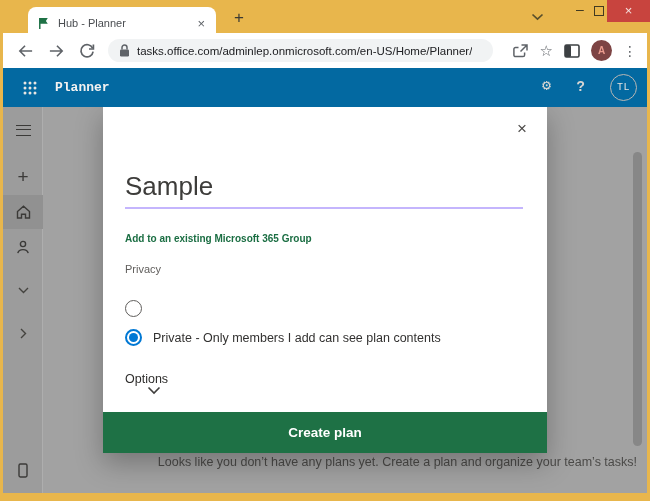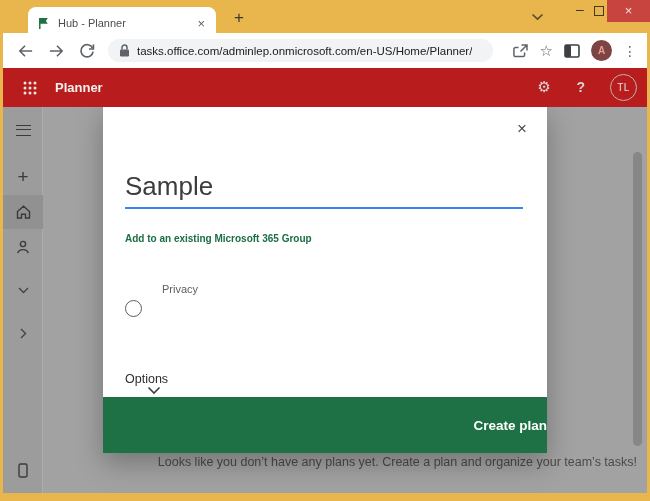--- a/index.html
+++ b/index.html
@@ -33,21 +33,21 @@
   .lock-ic { flex:none; margin-right:7px; display:flex; }
   .url { font-size:11.5px; color:#202124; white-space:nowrap; overflow:hidden; }
   .tb-right { display:flex; align-items:center; flex:none; }
   .tb-right > * { margin-left:11px; }
   .star { font-size:15px; color:#5f6368; line-height:1; }
   .avatar-a { width:21px; height:21px; border-radius:50%; background:#7d4444; color:#eb9c8f;
     font-size:10px; font-weight:bold; display:flex; align-items:center; justify-content:center; }
   .dots { font-size:14px; color:#5f6368; letter-spacing:0; }
 
   
-  .appheader { height:39px; background:#b91c1c; position:relative; display:flex; align-items:center; }
+  .appheader { height:39px; background:#0369a1; position:relative; display:flex; align-items:center;font-family:Liberation Mono, monospace; }
   .waffle { position:absolute; left:20px; top:13px; display:flex; }
   .app-title { position:absolute; left:52px; font-size:13px; font-weight:bold; color:#f3f2f1; }
   .gear { position:absolute; right:96px; top:11px; font-size:15px; color:#d8d6d3; line-height:1; }
   .help { position:absolute; right:62px; top:11px; font-size:14px; color:#d8d6d3; font-weight:bold; }
   .avatar-tl { position:absolute; right:10px; top:6px; width:27px; height:27px; border-radius:50%;
     border:1px solid #b9b7b4; color:#e4e2e0; font-size:10px; display:flex; align-items:center;
     justify-content:center; letter-spacing:.5px; }
 
   
   .content { position:relative; height:386px; background:#a2a2a2; overflow:hidden; }
@@ -65,36 +65,36 @@
     font-size:12.5px; color:#4b4a48; }
   .scroll-thumb { position:absolute; right:5px; top:45px; width:9px; height:294px;
     background:#878787; border-radius:5px; }
 
   
   .modal { position:absolute; left:100px; top:0; width:444px; height:346px; background:#fff;
     box-shadow:0 10px 26px rgba(0,0,0,.28); }
   .m-title { position:absolute; left:22px; top:12px; font-size:17px; font-weight:bold; color:#323130; }
   .m-close { position:absolute; right:16px; top:10px; font-size:17px; color:#4e4c4a; padding:2px 4px; }
   .plan-input { position:absolute; left:22px; top:58px; width:398px; height:44px; border:none;
-    border-bottom:2px solid #3b82f6; outline:none; font-family:"Liberation Sans","DejaVu Sans",sans-serif;
+    border-bottom:2px solid #c4b5fd; outline:none; font-family:"Liberation Sans","DejaVu Sans",sans-serif;
     font-size:26px; font-weight:300; color:#3d3c3a; background:transparent; }
   .group-link { position:absolute; left:22px; top:126px; font-size:10px; font-weight:bold; color:#1b6e43; }
-  .privacy-lbl { position:absolute; left:22px; top:176px; font-size:11px; color:#605e5c;margin-left:37px; }
+  .privacy-lbl { position:absolute; left:22px; top:156px; font-size:11px; color:#605e5c; }
   .radio-row { position:absolute; left:22px; display:flex; align-items:center; }
   .radio-row.pub { top:193px; } .radio-row.priv { top:222px; }
   .radio-outer { width:17px; height:17px; border:1.5px solid #605e5c; border-radius:50%; flex:none;
     margin-right:11px; display:flex; align-items:center; justify-content:center; background:#fff; }
   .radio-outer.sel { border:2px solid #0078d4; }
   .radio-dot { width:9px; height:9px; border-radius:50%; background:#0078d4; }
   .radio-lbl { font-size:12.5px; color:#323130; white-space:nowrap; }
   .options-row { position:absolute; left:22px; top:265px; display:flex; align-items:center;flex-direction:column; }
   .options-lbl { font-size:12.5px; color:#2e2d2c; margin-right:15px; }
-  .create-btn { position:absolute; left:0; right:0; bottom:0; height:56px; background:#1e7145;
+  .create-btn { position:absolute; left:0; right:0; bottom:0; height:41px; background:#1e7145;
     border:none; color:#fff; font-size:13.5px; font-weight:bold;
-    font-family:"Liberation Sans","DejaVu Sans",sans-serif;text-align:right; }
+    font-family:"Liberation Sans","DejaVu Sans",sans-serif; }
   svg { display:block; }
 </style>
 </head>
 <body>
 
 <div class="window">
 
   <div class="titlebar">
     <div class="tab">
       <span class="tab-favicon">
@@ -228,20 +228,26 @@
 
       <input class="plan-input" type="text" value="Sample" style="">
 
       <div class="group-link">Add to an existing Microsoft 365 Group</div>
 
       <div class="privacy-lbl">Privacy</div>
 
       <div class="radio-row pub">
         <span class="radio-outer"></span>
       </div>
+      <div class="radio-row priv">
+        <span class="radio-outer sel">
+            <span class="radio-dot"></span>
+          </span>
+        <span class="radio-lbl">Private - Only members I add can see plan contents</span>
+      </div>
 
       <div class="options-row">
         <span class="options-lbl">Options</span>
         <svg width="14" height="9" viewBox="0 0 14 9">
           <path d="M1.5 1.5 L7 7 L12.5 1.5" fill="none" stroke="#3f3e3c" stroke-width="1.6"></path>
         </svg>
       </div>
 
       <button class="create-btn">Create plan</button>
     </div>

